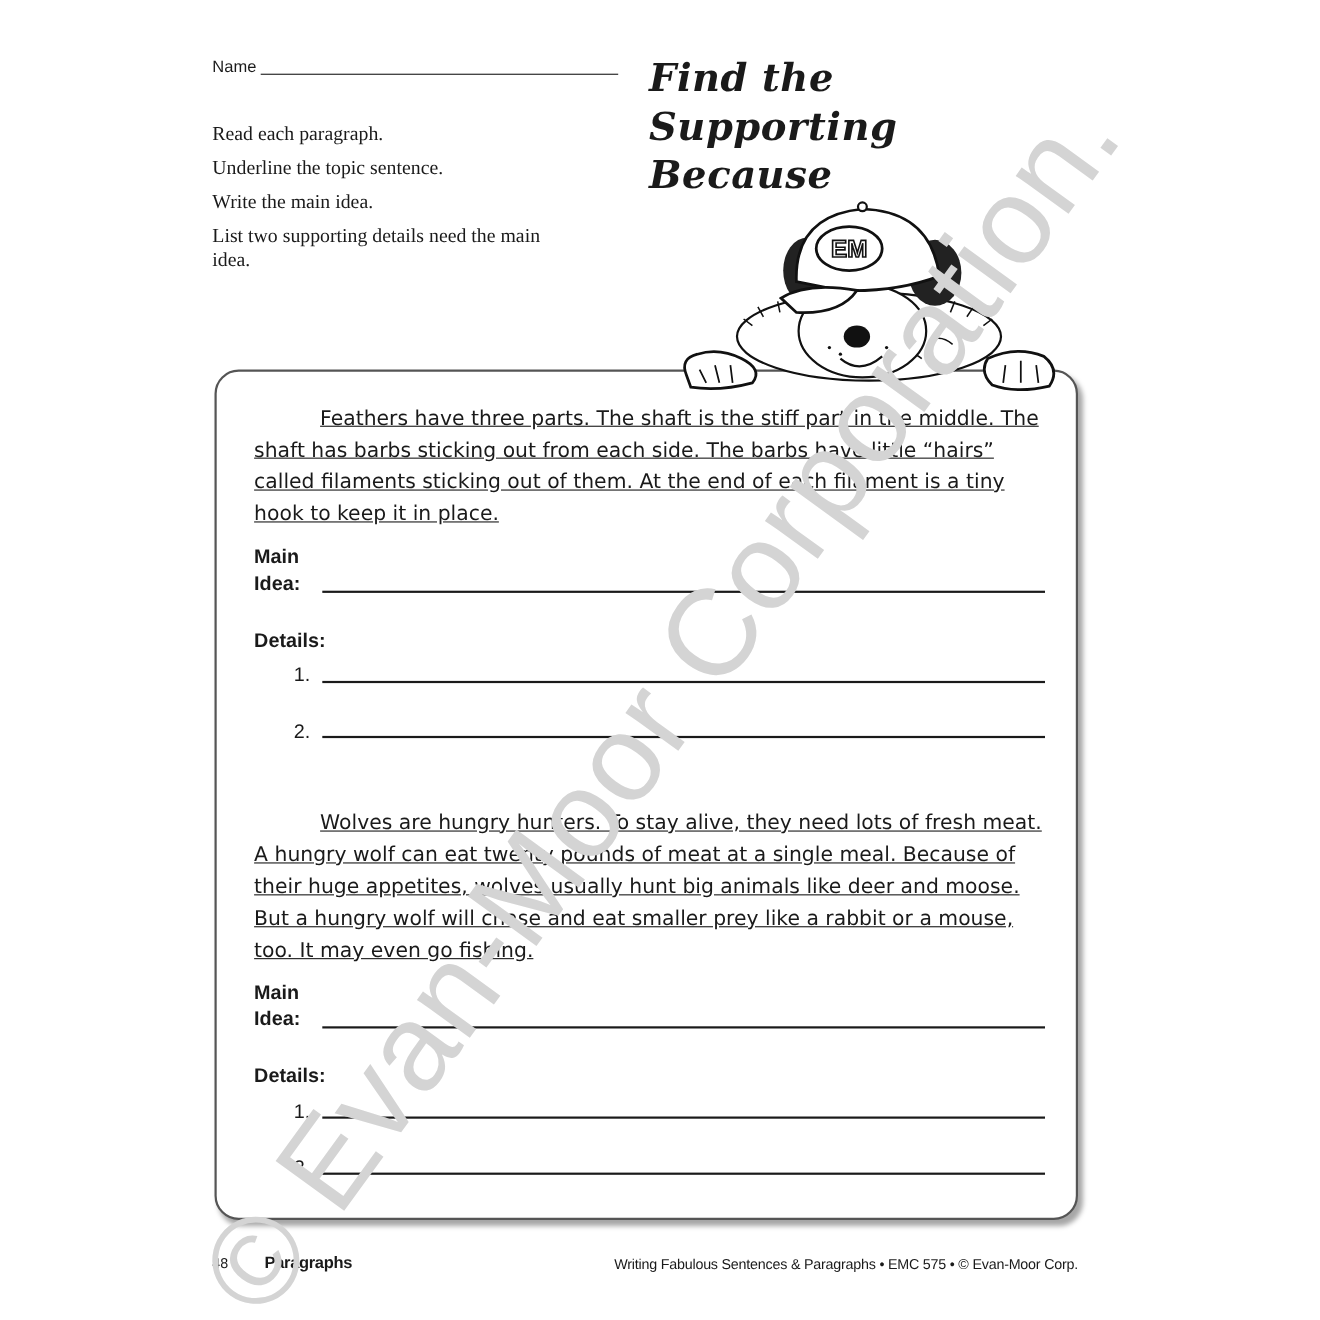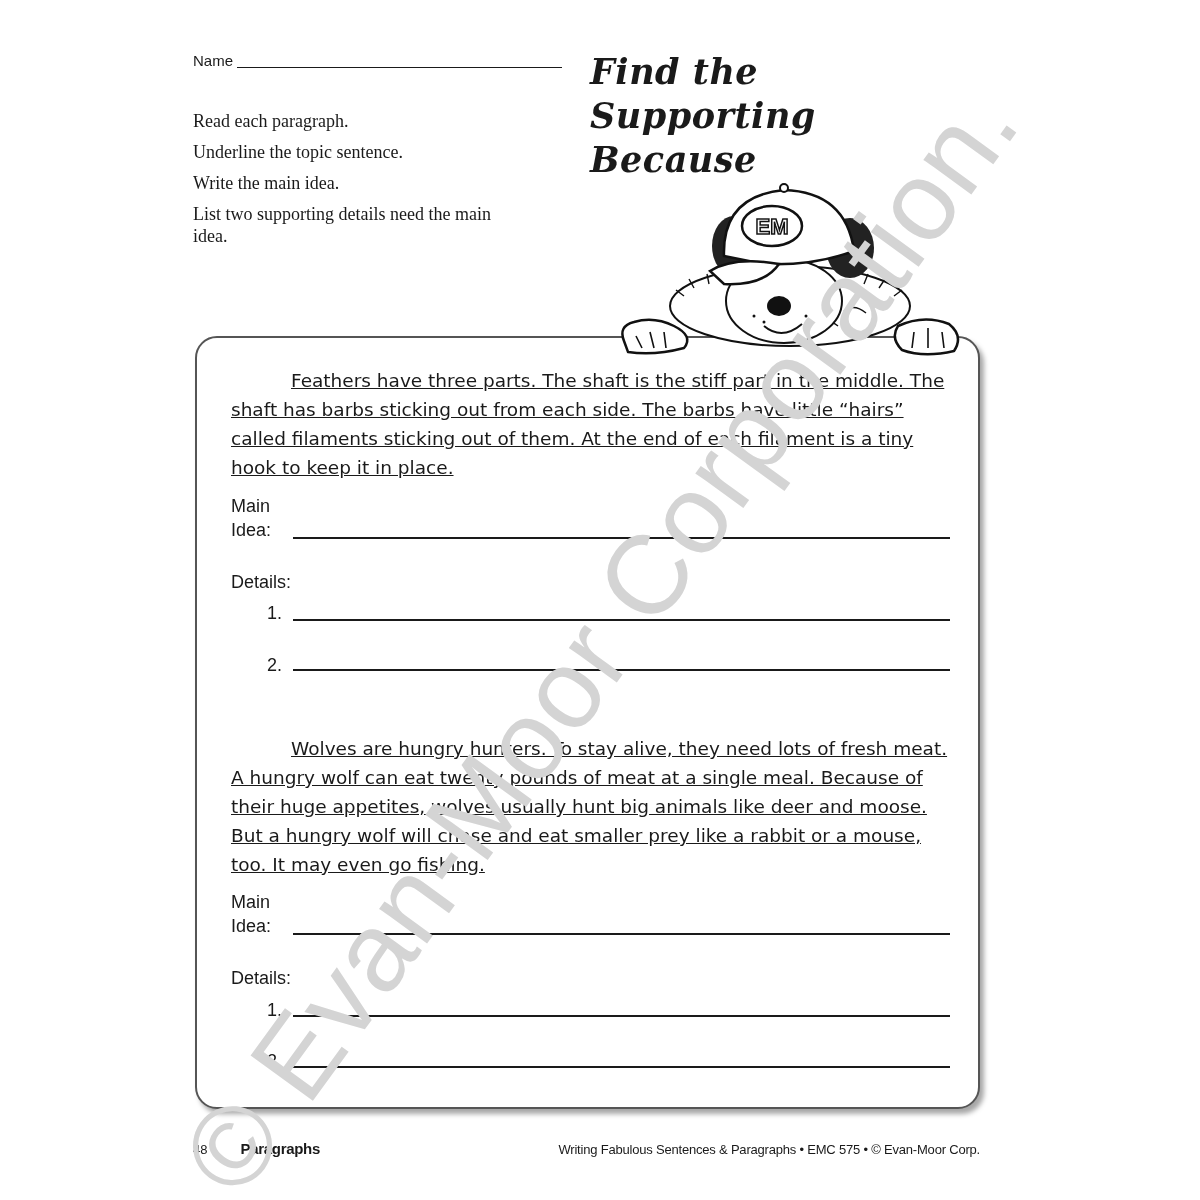--- a/index.html
+++ b/index.html
@@ -37,21 +37,21 @@
       box-shadow: 4px 5px 5px rgba(0,0,0,0.35);
       z-index: 1;
     }
 
     .para {
       position: absolute; left: 231px; width: 730px;
       font-family: "DejaVu Sans", sans-serif; font-size: 18.5px; line-height: 29px;
       color: #1a1a1a; z-index: 2; text-indent: 60px; text-decoration: underline;
     }
 
-    .lbl { position: absolute; font-weight: normal; font-size: 18px; line-height: 24px; z-index: 2; }
+    .lbl { position: absolute; font-weight: bold; font-size: 18px; line-height: 24px; z-index: 2; }
     .num { position: absolute; font-size: 18px; line-height: 20px; z-index: 2; text-align: right; width: 30px; }
     .wline { position: absolute; height: 2px; background: #1a1a1a; z-index: 2; }
 
     .footer-left { position: absolute; left: 193px; top: 1140px; font-size: 13px; display: flex; align-items: baseline; gap: 21px; }
     .footer-left .pg { margin-right: 12px; }
     .footer-left .sec { font-weight: bold; font-size: 15px; letter-spacing: -0.3px; }
     .footer-right { position: absolute; right: 220px; top: 1142px; font-size: 13px; letter-spacing: -0.2px; }
   </style>
 </head>
 <body>

